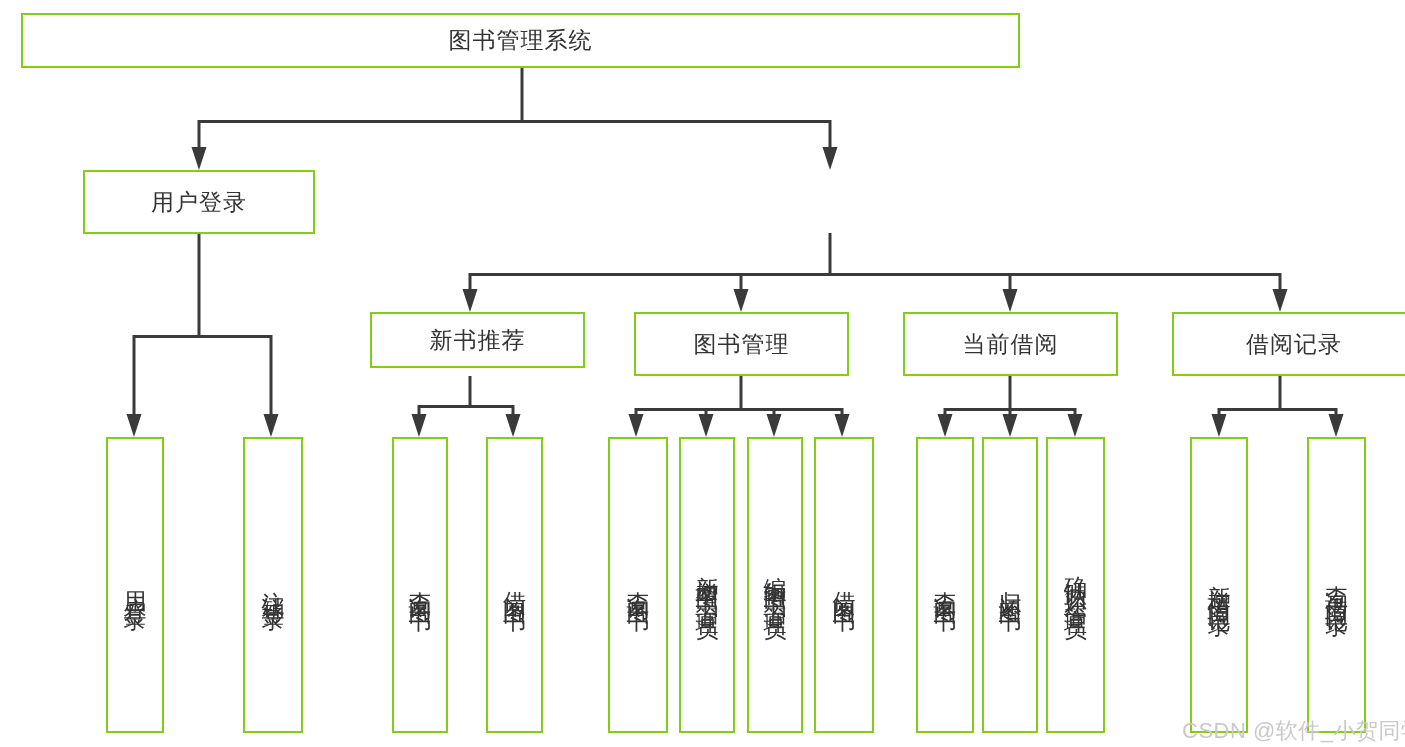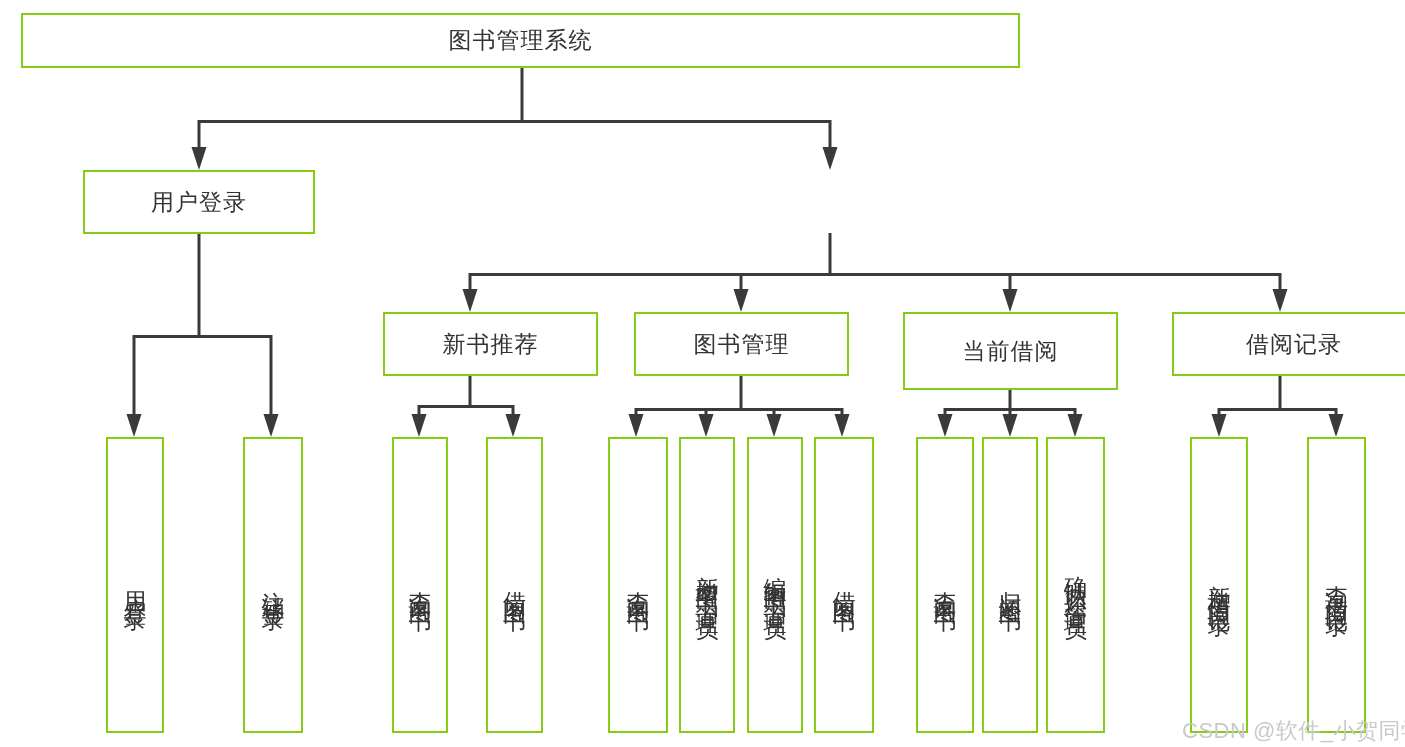--- a/index.html
+++ b/index.html
@@ -96,23 +96,23 @@
       <polygon points="1067.5,414 1082.5,414 1075,437"></polygon>
       <polygon points="1211.5,414 1226.5,414 1219,437"></polygon>
       <polygon points="1328.5,414 1343.5,414 1336,437"></polygon>
     </g>
   </svg>
 
   <div class="node hbox" style="left:21px;top:13px;width:999px;height:55px">图书管理系统</div>
 
   <div class="node hbox" style="left:83px;top:170px;width:232px;height:64px">用户登录</div>
 
-  <div class="node hbox" style="left:383px;top:312px;width:215px;height:64px">新书推荐</div>
+  <div class="node hbox" style="left:370px;top:312px;width:215px;height:56px">新书推荐</div>
   <div class="node hbox" style="left:634px;top:312px;width:215px;height:64px">图书管理</div>
-  <div class="node hbox" style="left:903px;top:312px;width:215px;height:78px">当前借阅</div>
+  <div class="node hbox" style="left:903px;top:312px;width:215px;height:64px">当前借阅</div>
   <div class="node hbox" style="left:1172px;top:312px;width:244px;height:64px">借阅记录</div>
 
   <div class="node vbox" style="left:106px;width:58px">用户登录</div>
   <div class="node vbox" style="left:243px;width:60px">注销登录</div>
 
   <div class="node vbox" style="left:392px;width:56px">查询图书</div>
   <div class="node vbox" style="left:486px;width:57px">借阅图书</div>
 
   <div class="node vbox" style="left:608px;width:60px">查询图书</div>
   <div class="node vbox" style="left:679px;width:56px">新增图书（管理员）</div>

